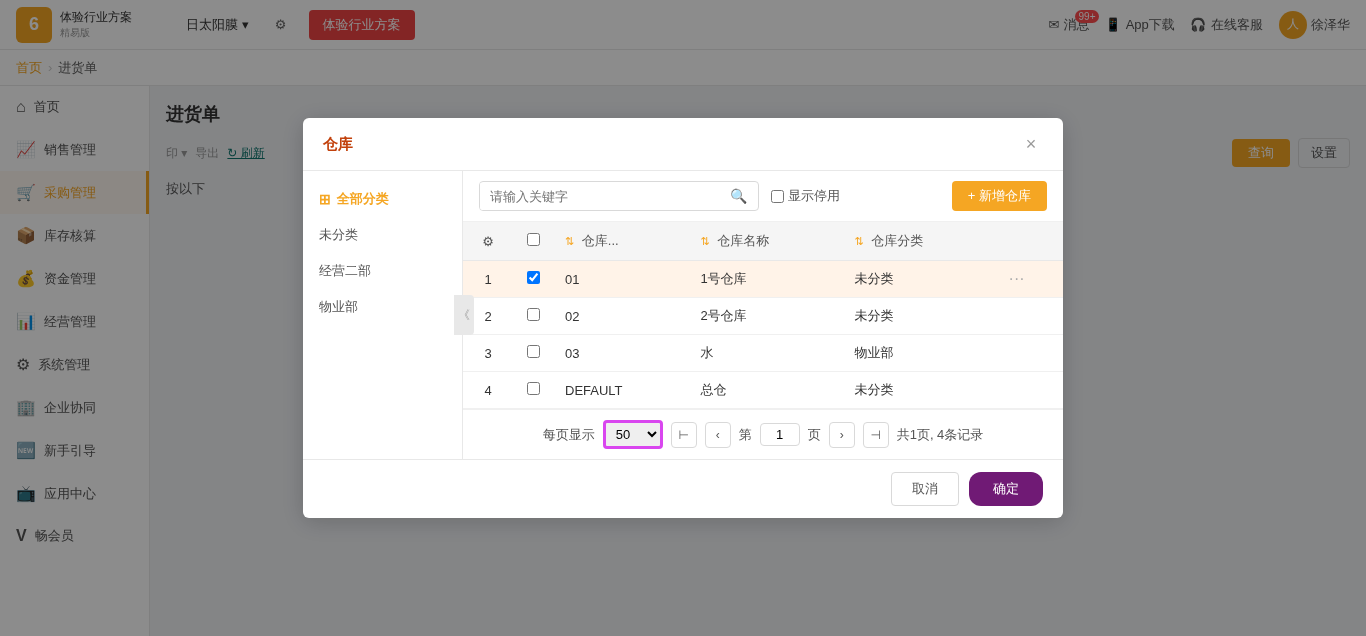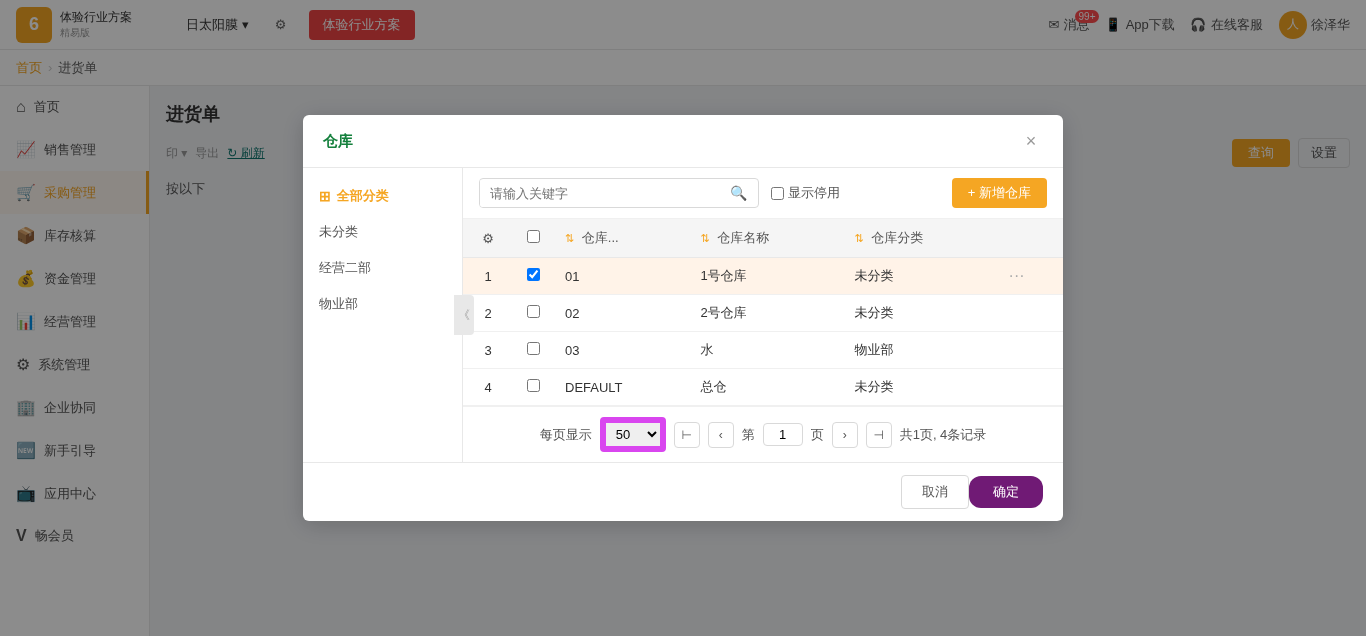--- a/index.html
+++ b/index.html
@@ -133,21 +133,21 @@
       display: flex;
       flex-direction: column;
       box-shadow: 0 4px 24px rgba(0,0,0,0.18);
       overflow: hidden;
     }
     .dialog-header {
       display: flex; align-items: center; justify-content: space-between;
       padding: 14px 20px;
       border-bottom: 1px solid #e8e8e8;
     }
-    .dialog-title { font-size: 15px; font-weight: bold; color: #15803d; }
+    .dialog-title { font-size: 15px; font-weight: bold; color: #c2410c; }
     .dialog-close {
       cursor: pointer; color: #999; font-size: 18px;
       display: flex; align-items: center; justify-content: center;
       width: 24px; height: 24px;
     }
     .dialog-body {
       display: flex; flex: 1; overflow: hidden;
     }
 
     
@@ -235,43 +235,43 @@
 
     
     .pagination {
       padding: 10px 16px;
       display: flex; align-items: center; justify-content: center;
       border-top: 1px solid #f0f0f0;
       gap: 8px; font-size: 13px; color: #555;
     }
     .page-label { color: #555; }
     .page-select {
-      border: 6px solid #d946ef; border-radius: 4px;
+      border: 3px solid #d946ef; border-radius: 4px;
       padding: 3px 6px; font-size: 13px; font-family: inherit;
       cursor: pointer;
     }
     .page-nav-btn {
       width: 26px; height: 26px;
       border: 1px solid #d9d9d9; border-radius: 4px;
       background: #fff; cursor: pointer;
       display: flex; align-items: center; justify-content: center;
       color: #555; font-size: 12px;
     }
     .page-nav-btn:disabled { color: #ccc; cursor: not-allowed; }
     .page-input {
       width: 40px; border: 1px solid #d9d9d9; border-radius: 4px;
       padding: 3px 6px; font-size: 13px; text-align: center;
       font-family: inherit;
     }
 
     
     .dialog-footer {
       padding: 12px 20px;
-      display: flex; align-items: center; justify-content: flex-end;
-      border-top: 1px solid #e8e8e8; 
+      display: flex; justify-content: flex-end;
+      border-top: 1px solid #e8e8e8; gap: 10px;
     }
     .btn-cancel {
       padding: 7px 20px; border-radius: 4px;
       border: 1px solid #d9d9d9; background: #fff;
       font-size: 13px; color: #555; cursor: pointer;
       font-family: inherit;
     }
     .btn-confirm {
       padding: 7px 24px; border-radius: 12px;
       border: none; background: #701a75;

